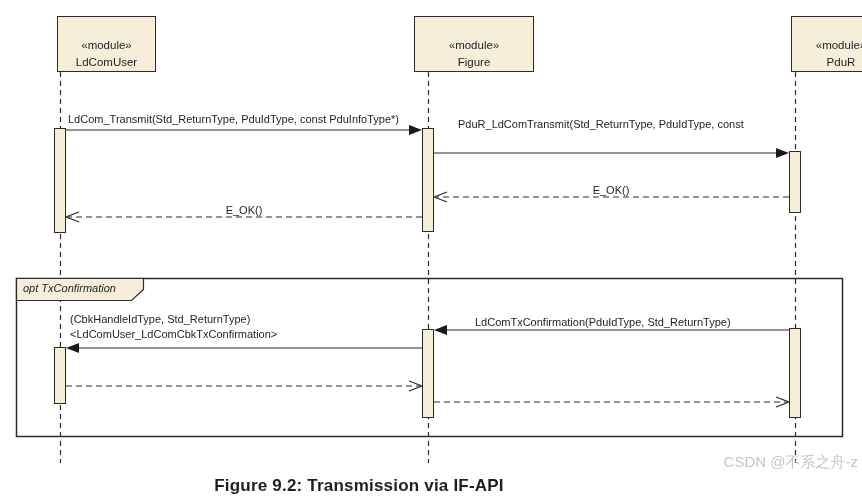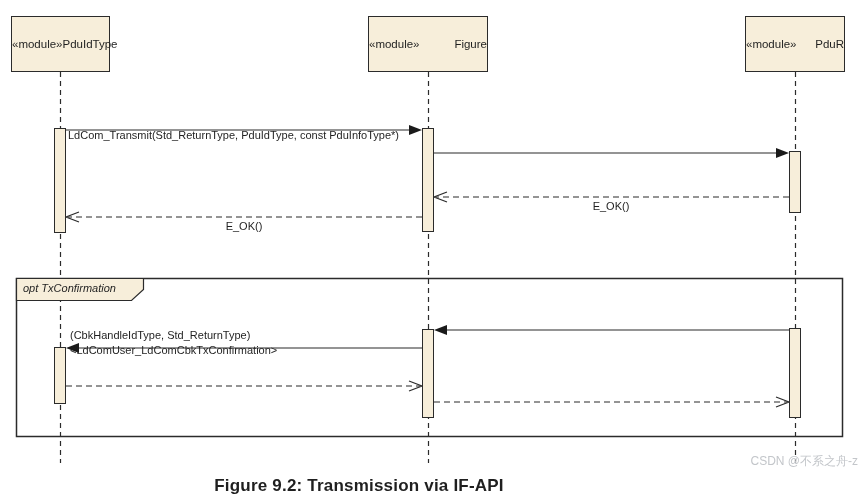--- a/index.html
+++ b/index.html
@@ -3,40 +3,40 @@
 <meta charset="utf-8">
 <style>
   html,body{margin:0;padding:0;background:#ffffff;}
   .stage{
     position:relative;width:862px;height:504px;background:#ffffff;overflow:hidden;
     font-family:"Liberation Sans", sans-serif;color:#1f1f1f;
   }
   .stage svg{position:absolute;left:0;top:0;z-index:1;}
   .pbox{
     position:absolute;z-index:3;background:#f7eeda;border:1.5px solid #2b2b2b;
-    display:flex;align-items:center;justify-content:space-between;
-    font-size:11.5px;line-height:17px;text-align:center;box-sizing:border-box;
+    display:flex;flex-direction:column;align-items:center;justify-content:flex-end;
+    font-size:11.5px;line-height:17px;text-align:center;box-sizing:border-box;margin-left:46px;
   }
   .actbar{
     position:absolute;z-index:2;width:12px;background:#f7eeda;border:1px solid #2b2b2b;
     box-sizing:border-box;
   }
   .msg{
-    position:absolute;z-index:4;font-size:11px;line-height:14.5px;white-space:nowrap;margin-top:16px;
+    position:absolute;z-index:4;font-size:11px;line-height:14.5px;white-space:nowrap;
   }
   .msg.center{transform:translateX(-50%);}
   .optlabel{
     position:absolute;z-index:4;font-size:11px;white-space:nowrap;
   }
   .caption{
     position:absolute;z-index:4;left:0;top:476px;width:718px;text-align:center;
     font-size:17px;font-weight:bold;letter-spacing:0.2px;
   }
   .watermark{
-    position:absolute;z-index:4;right:4px;top:453px;font-size:12px;color:#c3c6ca;
+    position:absolute;z-index:4;right:4px;top:453px;font-size:15px;color:#c3c6ca;
     white-space:nowrap;
   }
 </style>
 </head>
 <body>
 
 <div class="stage">
 
   <svg width="862" height="504" viewBox="0 0 862 504">
 
@@ -67,21 +67,21 @@
 
     <line x1="66" y1="386" x2="420" y2="386" stroke="#2b2b2b" stroke-width="1.2" stroke-dasharray="6,4"></line>
     <polyline points="409,381 422,386 409,391" fill="none" stroke="#2b2b2b" stroke-width="1.2"></polyline>
 
     <line x1="434" y1="402" x2="787" y2="402" stroke="#2b2b2b" stroke-width="1.2" stroke-dasharray="6,4"></line>
     <polyline points="776,397 789,402 776,407" fill="none" stroke="#2b2b2b" stroke-width="1.2"></polyline>
   </svg>
 
   <div class="pbox" style="left:11px;top:16px;width:99px;height:56px;">
     <div>«module»</div>
-    <div>PduIdType</div>
+    <div>LdComUser</div>
   </div>
   <div class="pbox" style="left:368px;top:16px;width:120px;height:56px;">
     <div>«module»</div>
     <div>Figure</div>
   </div>
   <div class="pbox" style="left:745px;top:16px;width:100px;height:56px;">
     <div>«module»</div>
     <div>PduR</div>
   </div>
 
@@ -90,26 +90,28 @@
   <div class="actbar" style="left:789px;top:151px;height:62px;"></div>
   <div class="actbar" style="left:54px;top:347px;height:57px;"></div>
   <div class="actbar" style="left:422px;top:329px;height:89px;"></div>
   <div class="actbar" style="left:789px;top:328px;height:90px;"></div>
 
   <div class="optlabel" style="left:23px;top:282px;font-style:italic;">opt TxConfirmation</div>
 
   <div class="msg" style="left:68px;top:112px;">LdCom_Transmit(Std_ReturnType, PduIdType, const PduInfoType*)</div>
 
   <div class="msg" style="left:458px;top:117px;">
+    <div>PduR_LdComTransmit(Std_ReturnType, PduIdType, const</div>
   </div>
 
   <div class="msg center" style="left:611px;top:183px;">E_OK()</div>
 
   <div class="msg center" style="left:244px;top:203px;">E_OK()</div>
 
+  <div class="msg" style="left:475px;top:315px;">LdComTxConfirmation(PduIdType, Std_ReturnType)</div>
 
   <div class="msg" style="left:70px;top:312px;">
     <div>(CbkHandleIdType, Std_ReturnType)</div>
     <div>&lt;LdComUser_LdComCbkTxConfirmation&gt;</div>
   </div>
 
   <div class="caption">Figure 9.2: Transmission via IF-API</div>
   <div class="watermark">CSDN @不系之舟-z</div>
 
 </div>

